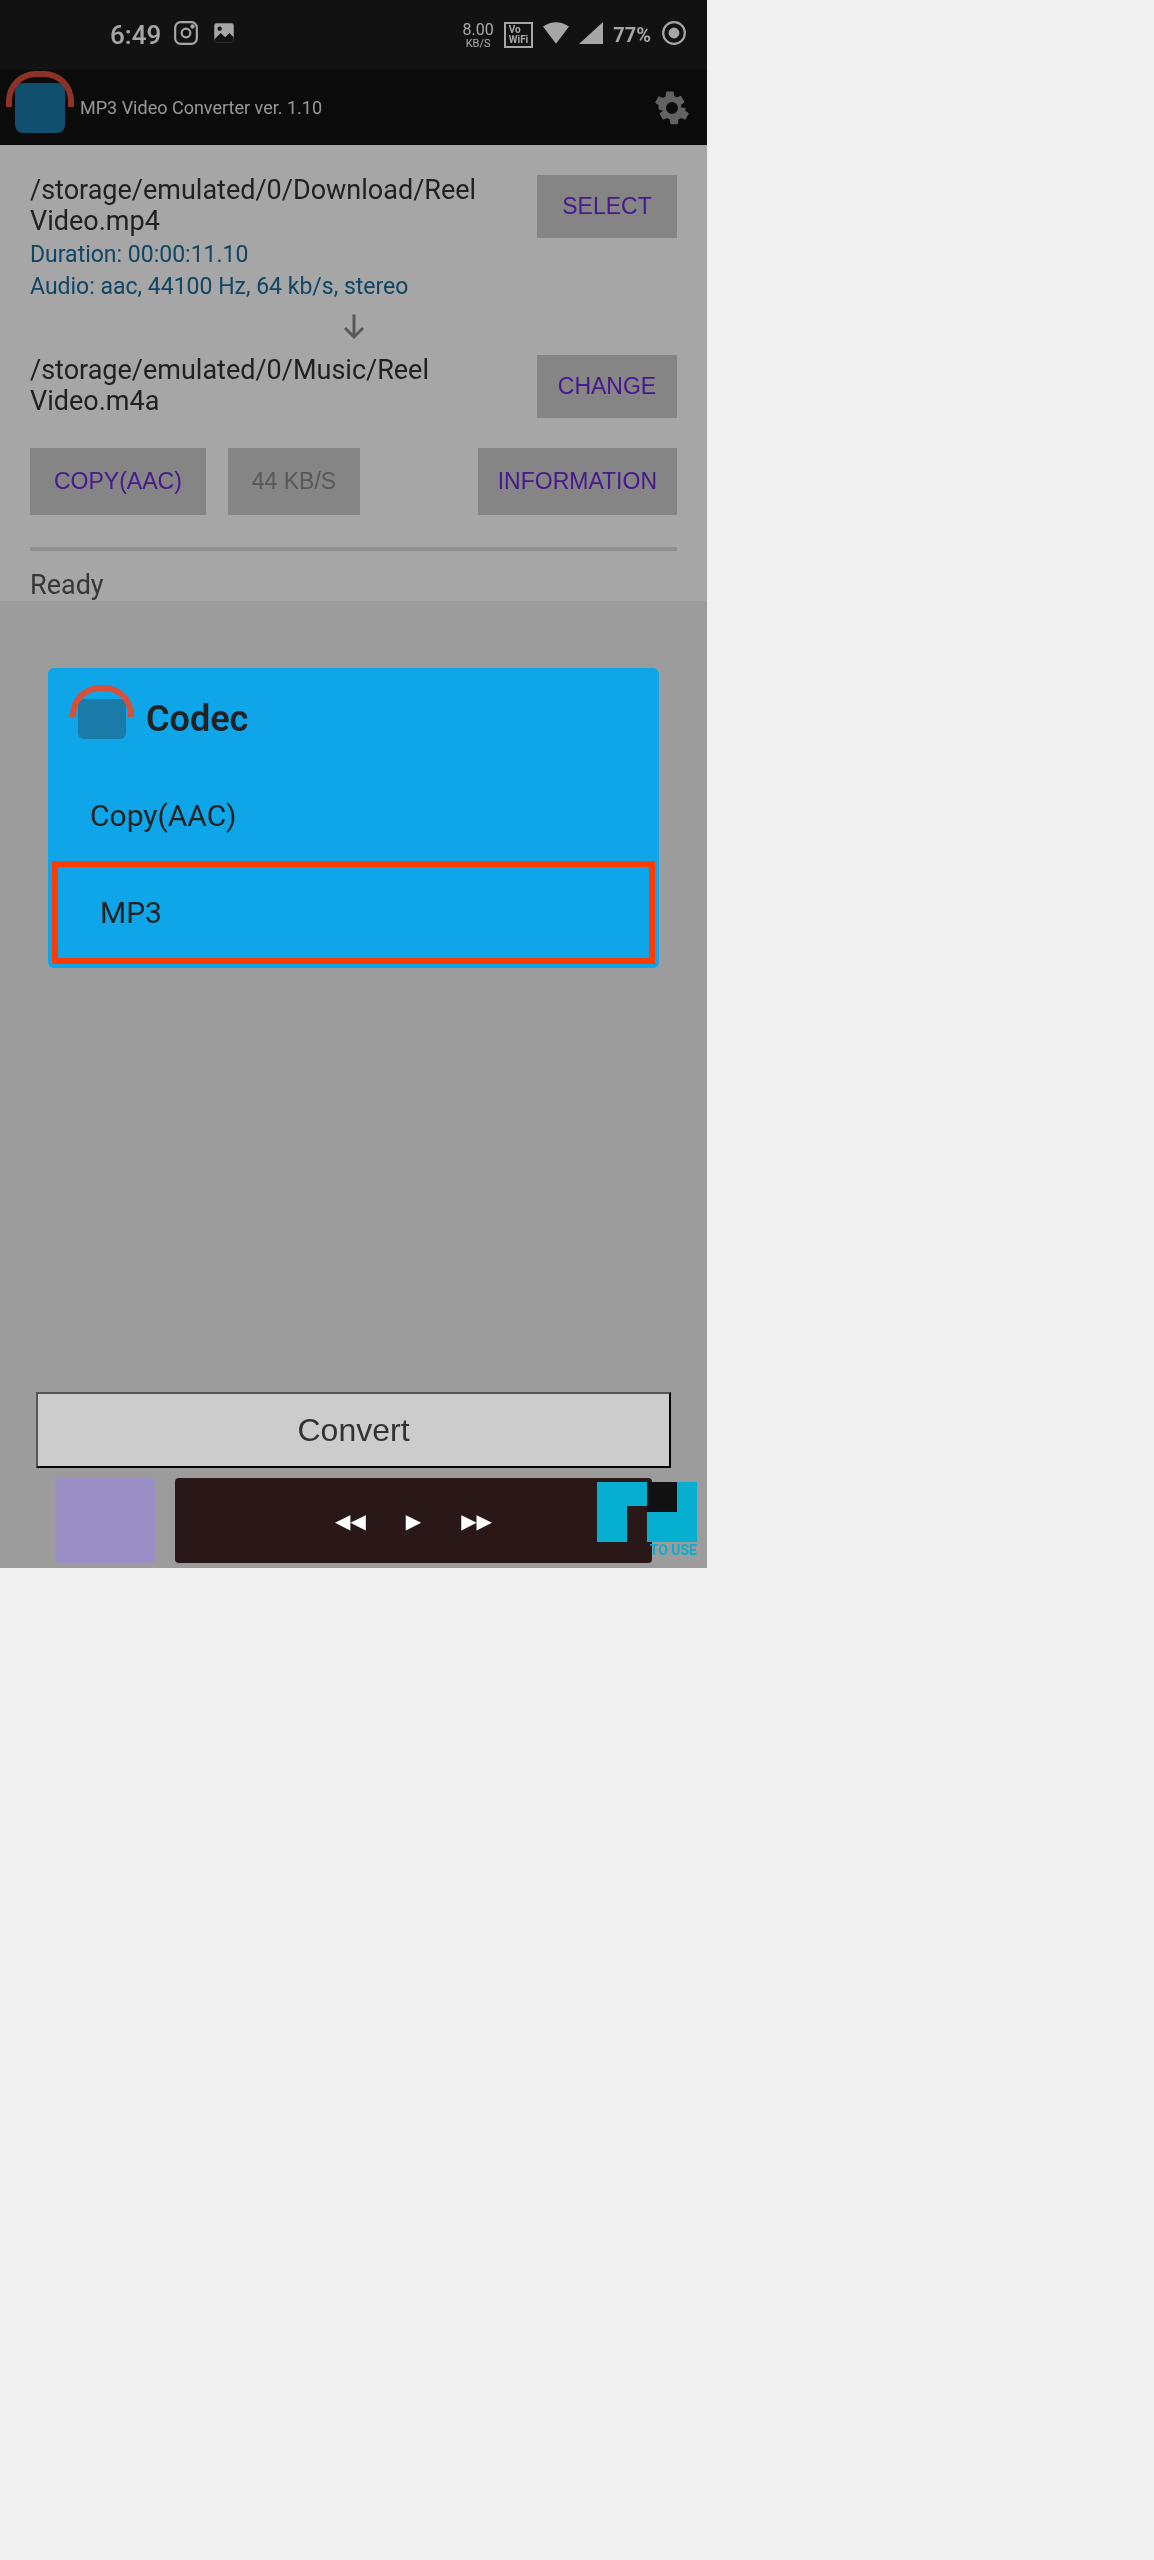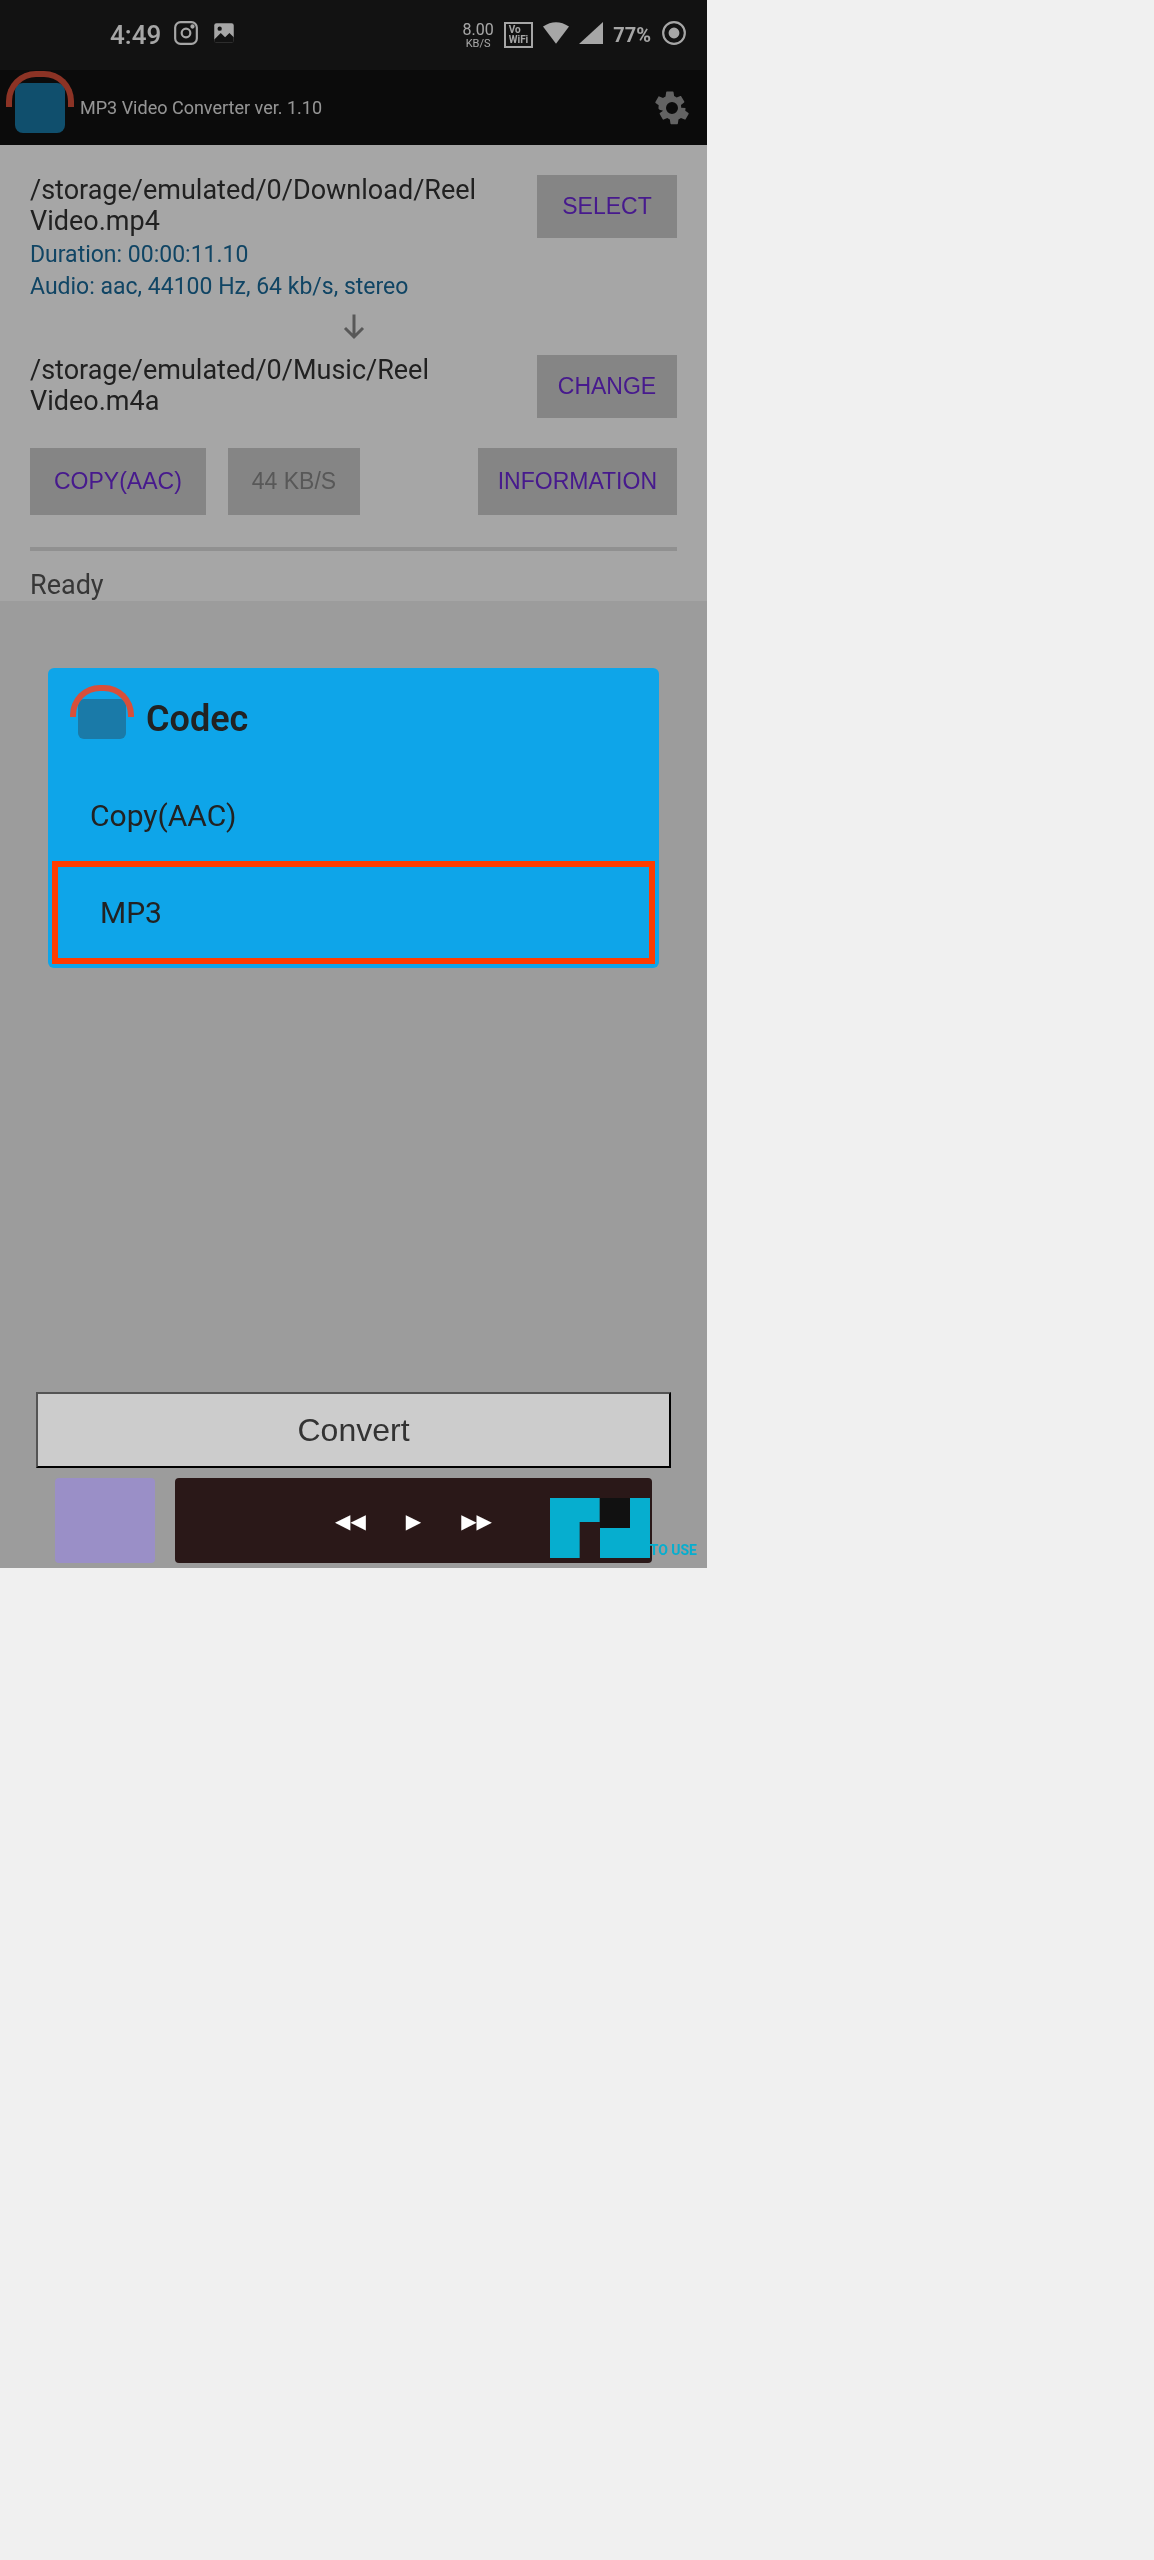--- a/index.html
+++ b/index.html
@@ -246,40 +246,40 @@
     }
     .preview-box:first-child { width: 100px; }
     .preview-box.wide { flex: 1; background: #2a1818; position: relative; display:flex; align-items:center; justify-content:center; gap:40px; }
     .preview-box.wide .ctrl { color:#fff; font-size:20px; }
     .watermark {
       position: absolute;
       bottom: 10px;
       right: 10px;
       z-index: 20;
       display: flex;
-      flex-direction: row;
+      flex-direction: column;
       align-items: flex-end;
       margin-left: 32px;
     }
     .watermark-logo {
       display: flex;
       gap: 0;
     }
     .wm-g { width: 50px; height: 60px; background: #06aecf; clip-path: polygon(0 0, 100% 0, 100% 40%, 60% 40%, 60% 100%, 0 100%); }
     .wm-j { width: 50px; height: 60px; background: #06aecf; position:relative; }
     .wm-j::before { content:''; position:absolute; top:0; left:0; width:30px; height:30px; background:#111; }
     .wm-text { font-size: 14px; font-weight: bold; color: #06aecf; }
   </style>
 </head>
 <body>
 
 <div class="main-wrapper">
   <div class="status-bar">
     <div class="status-left">
-      <span class="status-time">4:49</span>
+      <span class="status-time">6:49</span>
       <span>
         <svg width="26" height="26" viewBox="0 0 24 24" fill="none" stroke="#fff" stroke-width="2">
             <rect x="2" y="2" width="20" height="20" rx="5"></rect>
             <circle cx="12" cy="12" r="4"></circle>
             <circle cx="18" cy="6" r="1" fill="#fff"></circle>
           </svg>
       </span>
       <span>
         <svg width="26" height="26" viewBox="0 0 24 24" fill="#fff">
             <rect x="3" y="3" width="18" height="18" rx="2"></rect>

